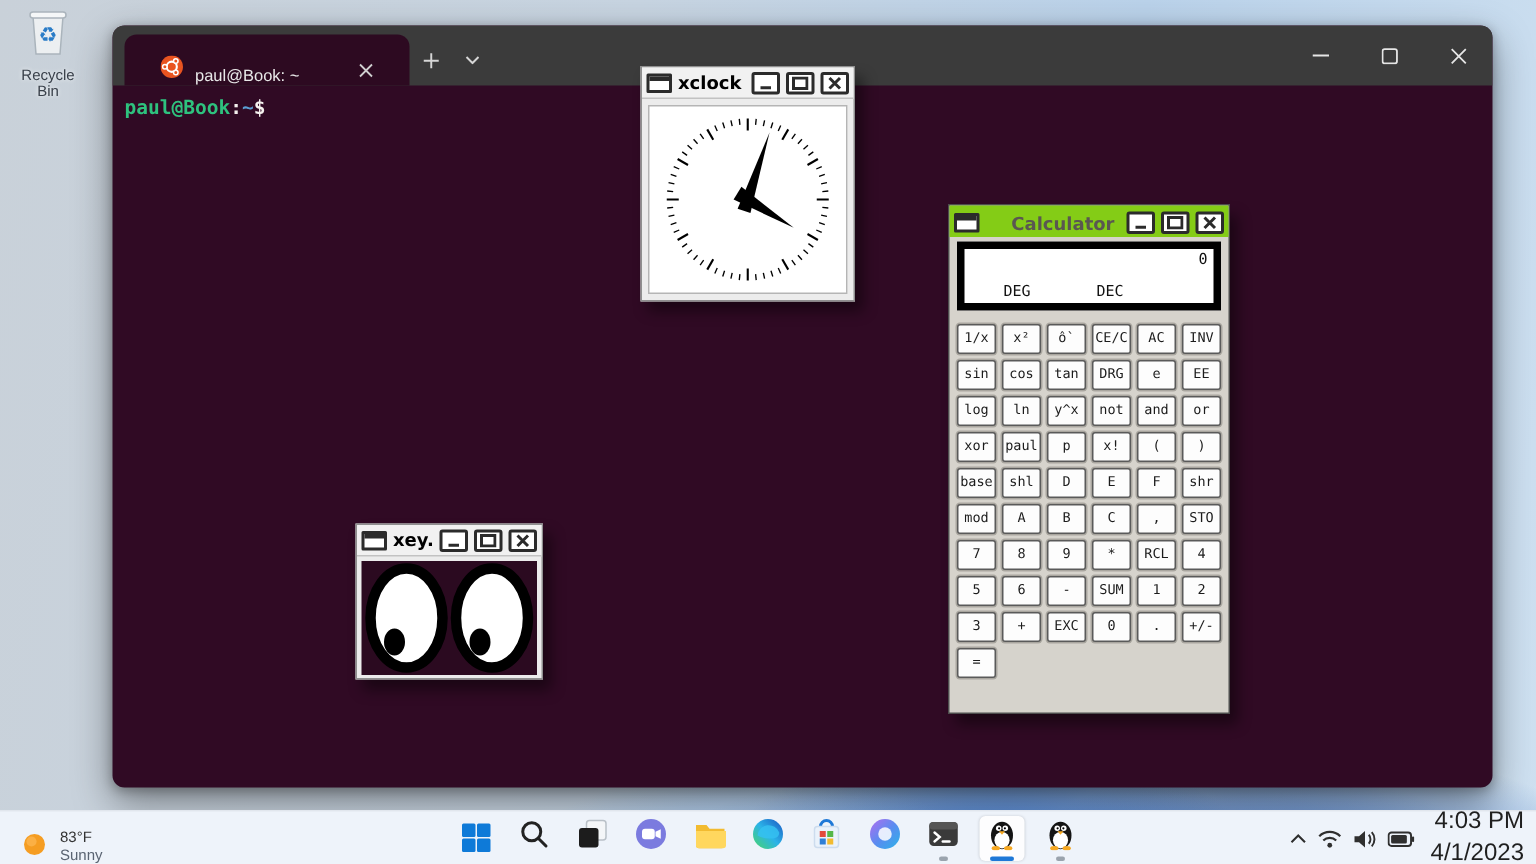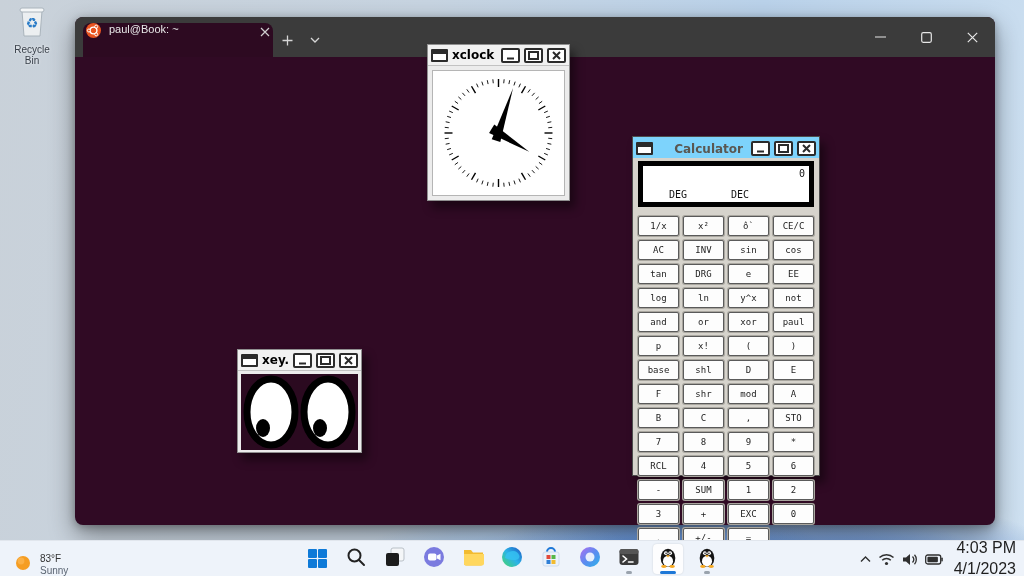--- a/index.html
+++ b/index.html
@@ -25,41 +25,41 @@
           display:flex; align-items:center; justify-content:center; flex:none; }
   .xappicon { width:17px; height:13px; border:2px solid #2b2b2b; border-radius:1px; background:#fff;
               position:relative; flex:none; }
   .xappicon::before { content:""; position:absolute; left:0; right:0; top:0; height:3px; background:#2b2b2b; }
   
   .terminal { position:absolute; left:75px; top:17px; width:920px; height:508px;
               border-radius:8px; overflow:hidden; background:#300a24;
               box-shadow:0 10px 26px rgba(0,0,0,.4), 0 2px 8px rgba(0,0,0,.28); }
   .term-titlebar { height:40px; background:#3b3b3b; display:flex; align-items:flex-end; position:relative; }
   .term-tab { margin-left:8px; width:190px; height:34px; background:#2d0a21; border-radius:8px 8px 0 0;
-              display:flex; align-items:flex-start; padding:0 3px; gap:8px; }
+              display:flex; align-items:flex-end; padding:0 24px; gap:8px; }
   .term-tab-title { flex:1; font-size:11px; color:#e8e8e8; white-space:nowrap; overflow:hidden; }
   .term-chrome-btn { width:28px; height:28px; display:flex; align-items:center; justify-content:center;
                      color:#d6d6d6; margin-bottom:3px; }
   .term-caption-btns { position:absolute; right:0; top:0; height:40px; display:flex; align-items:center; }
   .caption-btn { width:46px; height:40px; display:flex; align-items:center; justify-content:center; color:#e6e6e6; }
   .term-body { padding:8px 8px; font-family:"DejaVu Sans Mono", monospace; font-size:13px; font-weight:bold; }
   .c-green { color:#2ec27e; } .c-blue { color:#5b9fd4; } .c-white { color:#f4f1ee; }
   
   .xclock { left:427px; top:44px; width:143px; height:157px; }
   .xclock-face { margin:4px; height:126px; background:#fff; border:1px solid #b5b5b5; }
   
   .xcalc { left:632px; top:136px; width:188px; height:340px; background:#d6d3cc; border:1px solid #4c4c4c; }
-  .xcalc .xtitlebar { background:#7dd3fc; border-bottom:none; padding-top:2px; }
+  .xcalc .xtitlebar { background:#84cc16; border-bottom:none; padding-top:2px; }
   .xcalc .xtitle { color:#5a5751; text-align:right; padding-right:4px; font-size:12px; }
   .calc-display { margin:3px 5px 5px 5px; height:46px; background:#fff; border:5px solid #000; position:relative;
                   font-family:"DejaVu Sans Mono", monospace; color:#111; }
   .calc-value { position:absolute; top:2px; right:4px; font-size:10px; }
   .calc-mode-deg { position:absolute; bottom:2px; left:26px; font-size:10px;margin-top:44px; }
   .calc-mode-dec { position:absolute; bottom:2px; left:88px; font-size:10px; }
-  .calc-grid { display:grid; grid-template-columns:repeat(4,1fr); gap:4px; padding:4px 5px; }
+  .calc-grid { display:grid; grid-template-columns:repeat(6,1fr); gap:4px; padding:4px 5px; }
   .calc-btn { height:20px; background:#fdfdfd; border:1px solid #5a5a5a; border-radius:2px;
               box-shadow:0 0 0 1px #a9a69f; display:flex; align-items:center; justify-content:center;
               font-family:"DejaVu Sans Mono", monospace; font-size:9px; color:#1c1c1c; }
   
   .xeyes { left:237px; top:349px; width:125px; height:104px; }
   .xeyes-body { margin:3px; height:76px; background:#2b0a20; }
   
   .recycle { position:absolute; left:6px; top:3px; width:52px; text-align:center; }
   .recycle-label { font-size:10px; color:#39404a; margin-top:1px; text-shadow:0 0 3px rgba(255,255,255,.9); }
   
@@ -131,20 +131,23 @@
         <svg width="11" height="11" viewBox="0 0 11 11">
             <rect x="0.7" y="0.7" width="9.6" height="9.6" rx="1.5" fill="none" stroke="#e6e6e6" stroke-width="1.2"></rect>
           </svg>
       </div>
       <div class="caption-btn">
         <svg width="11" height="11" viewBox="0 0 11 11">
             <path d="M0.8 0.8 L10.2 10.2 M10.2 0.8 L0.8 10.2" stroke="#e6e6e6" stroke-width="1.2"></path>
           </svg>
       </div>
     </div>
+  </div>
+  <div class="term-body">
+    <span class="c-green">paul@Book</span><span class="c-white">:</span><span class="c-blue">~</span><span class="c-white">$</span>
   </div>
 </div>
 
 <div class="xwin xclock">
   <div class="xtitlebar">
     <span class="xappicon"></span>
     <span class="xtitle">xclock</span>
     <span class="xbtn">
       <svg width="9" height="9" viewBox="0 0 9 9">
           <path d="M1 7.5 H8" stroke="#2b2b2b" stroke-width="2"></path>

